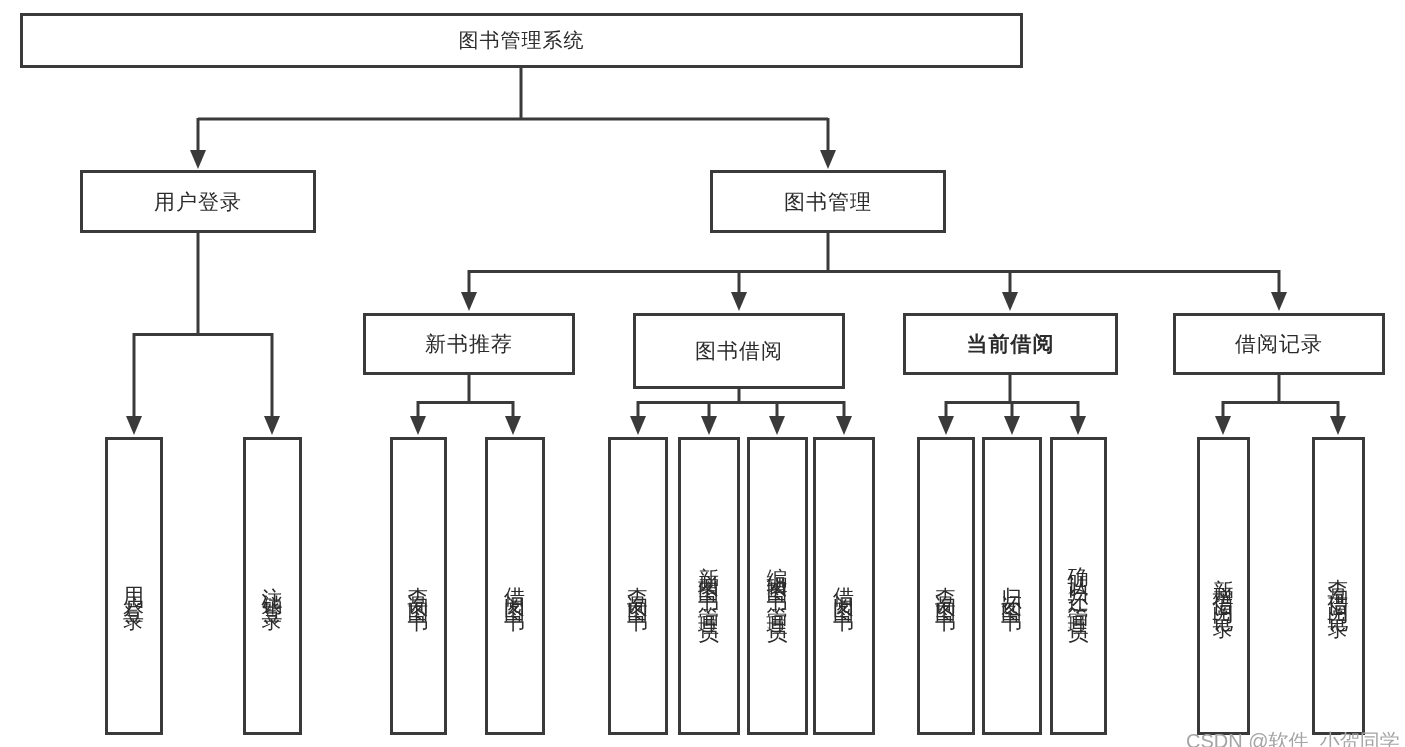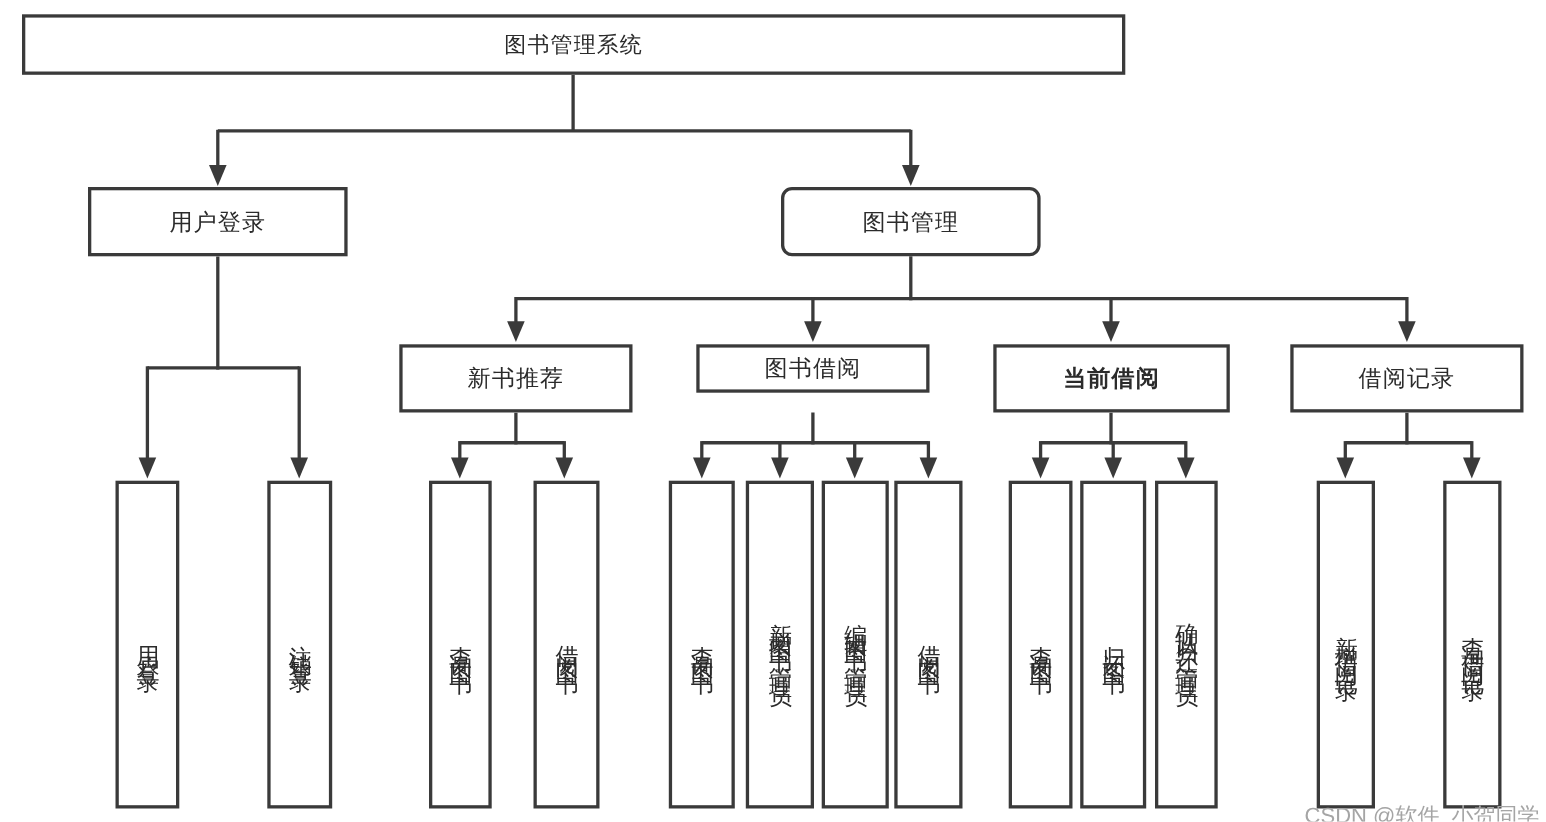--- a/index.html
+++ b/index.html
@@ -115,24 +115,24 @@
       <polygon points="1004,416 1020,416 1012,435"></polygon>
       <polygon points="1070,416 1086,416 1078,435"></polygon>
       <polygon points="1215,416 1231,416 1223,435"></polygon>
       <polygon points="1330,416 1346,416 1338,435"></polygon>
     </g>
   </svg>
 
   <div class="hbox" style="left:20px;top:13px;width:1003px;height:55px;font-size:20px;">图书管理系统</div>
 
   <div class="hbox" style="left:80px;top:170px;width:236px;height:63px;">用户登录</div>
-  <div class="hbox" style="left:710px;top:170px;width:236px;height:63px;border-radius:10px;">图书管理</div>
+  <div class="hbox" style="left:710px;top:170px;width:236px;height:63px;">图书管理</div>
 
   <div class="hbox" style="left:363px;top:313px;width:212px;height:62px;text-align:right;">新书推荐</div>
-  <div class="hbox" style="left:633px;top:313px;width:212px;height:44px;">图书借阅</div>
+  <div class="hbox" style="left:633px;top:313px;width:212px;height:76px;">图书借阅</div>
   <div class="hbox" style="left:903px;top:313px;width:215px;height:62px;font-weight:bold;">当前借阅</div>
   <div class="hbox" style="left:1173px;top:313px;width:212px;height:62px;">借阅记录</div>
 
   <div class="vbox" style="left:105px;width:58px;">
     <span>用户登录</span>
   </div>
   <div class="vbox" style="left:243px;width:59px;">
     <span>注销登录</span>
   </div>
 

